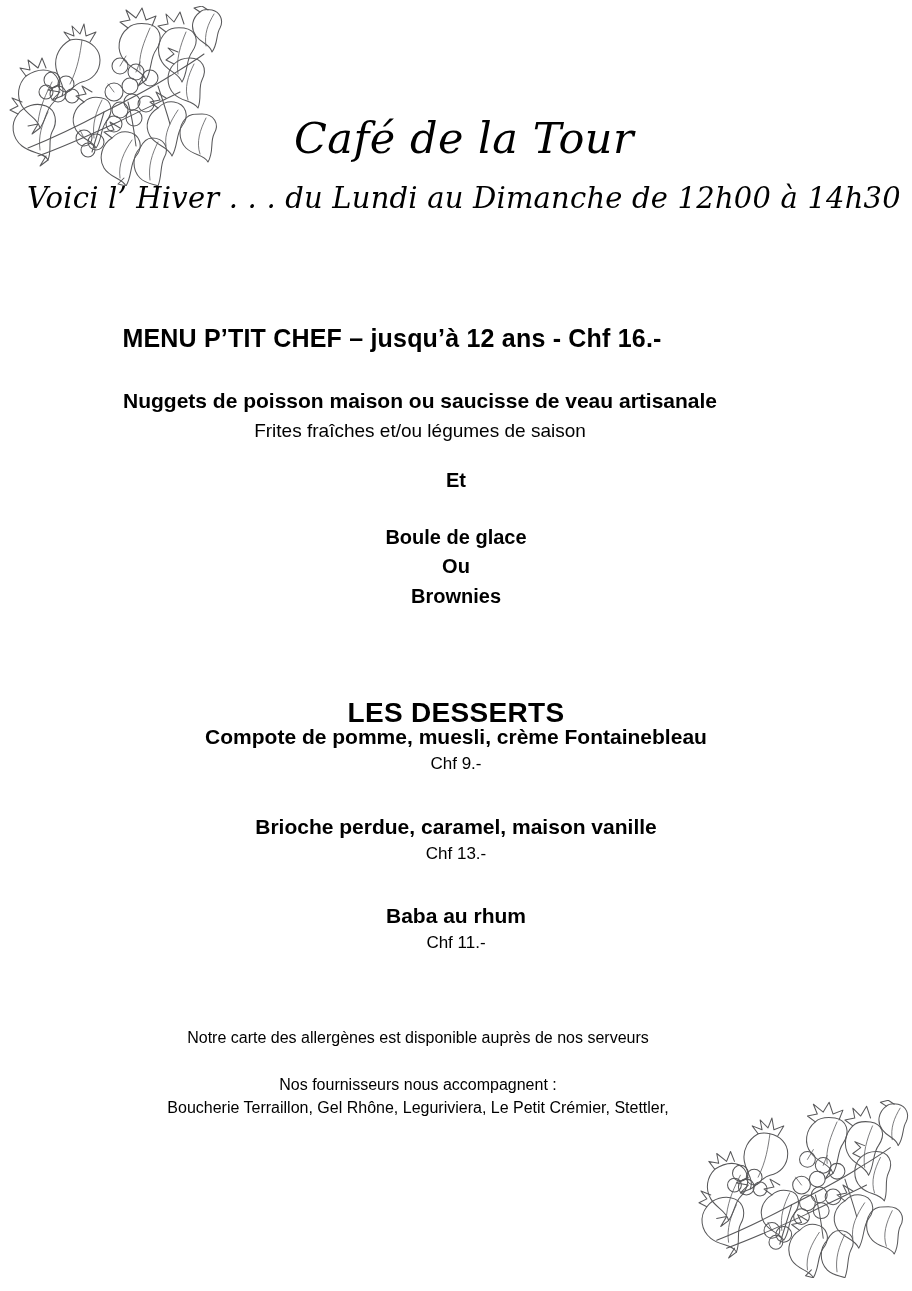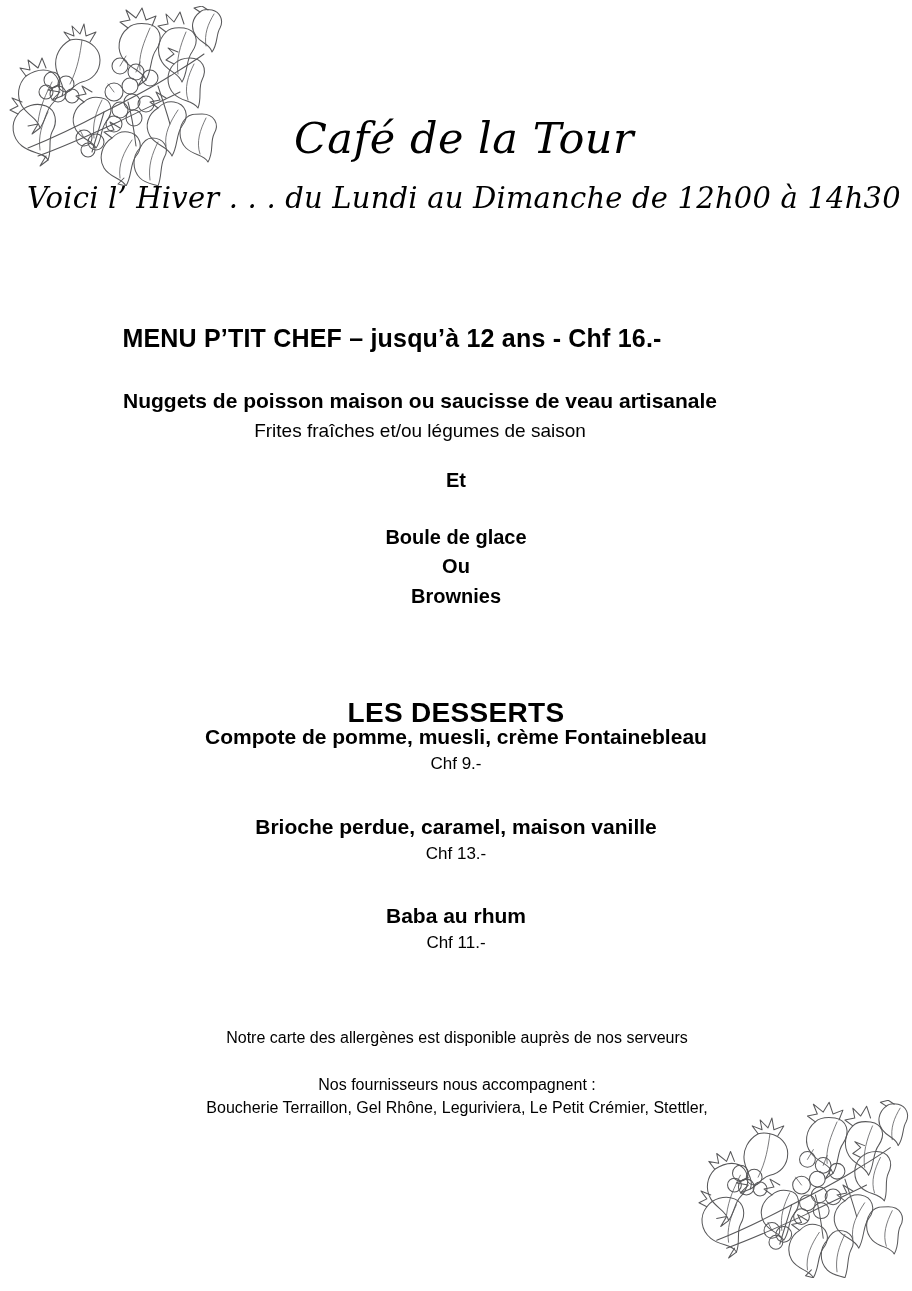--- a/index.html
+++ b/index.html
@@ -163,21 +163,20 @@
     line-height: 1.2;
   }
 
   
   .footer {
     position: absolute;
     left: 0;
     width: 836px;
     top: 1028px;
     text-align: center;
-    margin-left: 39px;
   }
   .allergens {
     font-size: 16px;
     margin: 0;
     line-height: 1.25;
   }
   .suppliers {
     margin: 0;
     padding-top: 25px;
   }

